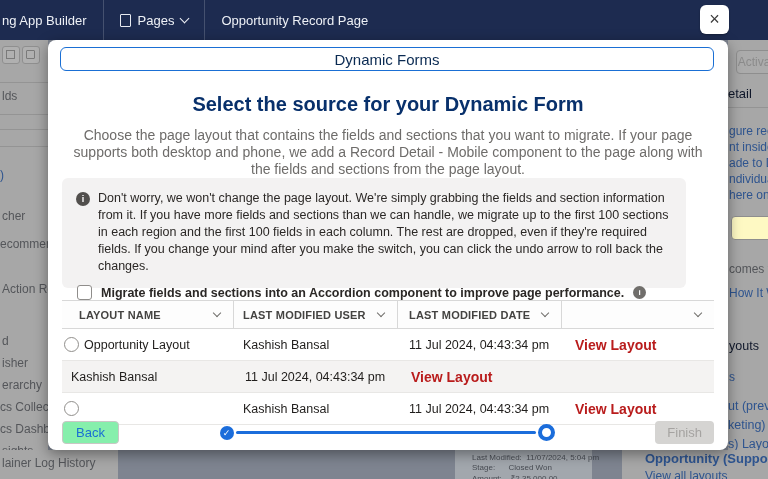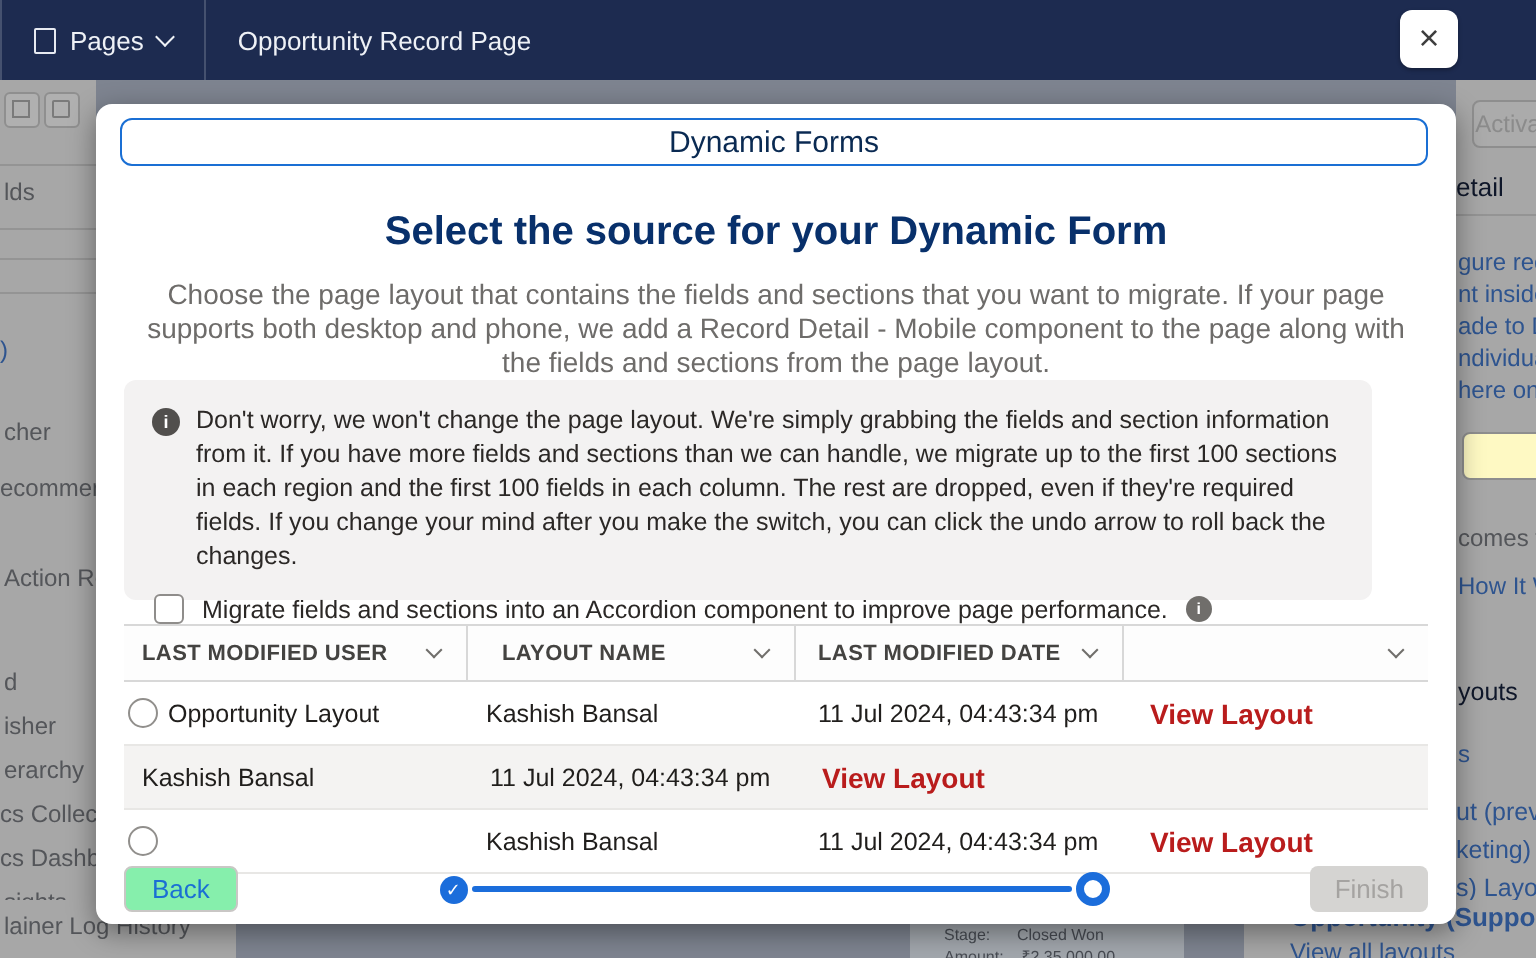--- a/index.html
+++ b/index.html
@@ -26,37 +26,37 @@
   .nav-item{display:flex;align-items:center;gap:7px;padding:0 16px;height:40px;}
   .page-glyph{width:9px;height:11px;border:1.5px solid #e7eaf1;border-radius:1px;}
   .chev{display:inline-block;width:6px;height:6px;border-right:1.6px solid currentColor;
         border-bottom:1.6px solid currentColor;transform:rotate(45deg);margin-top:-3px;}
   .close-btn{position:absolute;left:700px;top:5px;width:29px;height:29px;background:#fff;border:none;
              border-radius:6px;z-index:30;display:flex;align-items:center;justify-content:center;
              font-size:18px;color:#3e3e3e;cursor:pointer;box-shadow:0 1px 2px rgba(0,0,0,.3);
              font-family:"Liberation Sans",sans-serif;}
   
   .modal{position:absolute;left:48px;top:40px;width:680px;height:410px;background:#fff;z-index:20;
-         border-radius:8px;box-shadow:0 4px 14px rgba(0,0,0,.4);margin-top:12px;}
+         border-radius:8px;box-shadow:0 4px 14px rgba(0,0,0,.4);}
   .m-title{position:absolute;left:12px;top:7px;width:654px;height:24px;border:1.5px solid #1a6fd4;
            border-radius:6px;display:flex;align-items:center;justify-content:center;
            font-size:15px;color:#0a2a52;box-sizing:border-box;}
   .m-heading{position:absolute;left:0;right:0;top:53px;text-align:center;font-size:20px;
              font-weight:600;color:#08306b;}
   .m-desc{position:absolute;left:25px;width:630px;top:87px;text-align:center;font-size:14px;
           line-height:17px;color:#6e6c6a;}
   .note-box{position:absolute;left:14px;top:138px;width:624px;height:110px;background:#f3f2f2;
             border-radius:6px;padding:12px 14px;box-sizing:border-box;}
   .note-row{display:flex;gap:8px;}
   .i-icon{flex:0 0 auto;width:14px;height:14px;border-radius:50%;background:#514f4d;color:#fff;
           font-size:9px;font-weight:bold;display:flex;align-items:center;justify-content:center;margin-top:2px;}
   .note-text{font-size:12.5px;line-height:17px;color:#2b2826;}
   .cb-row{display:flex;align-items:center;gap:9px;margin-top:10px;margin-left:1px;}
   .cb-box{width:13px;height:13px;border:1px solid #8f8d8b;border-radius:3px;background:#fff;}
-  .cb-label{font-size:12.5px;color:#2b2826;}
+  .cb-label{font-size:12.5px;color:#2b2826;font-weight:bold;}
   .i-icon-sm{width:13px;height:13px;border-radius:50%;background:#706e6b;color:#fff;font-size:8px;
              font-weight:bold;display:flex;align-items:center;justify-content:center;}
   
   .tbl{position:absolute;left:14px;top:260px;width:652px;}
   .thead{display:grid;grid-template-columns:172px 164px 164px auto;height:27px;
          border-top:1px solid #d8d8d8;border-bottom:1px solid #d8d8d8;background:#fdfdfd;}
   .th{position:relative;display:flex;align-items:center;font-size:11px;font-weight:bold;
       color:#444341;border-right:1px solid #d8d8d8;letter-spacing:.2px;}
   .th:last-child{border-right:none;}
   .th .chev{position:absolute;right:13px;color:#706e6b;width:5px;height:5px;}
@@ -132,20 +132,23 @@
     <div class="card" style="left:455px;top:450px;width:137px;height:29px;"></div>
     <span class="card-row" style="left:472px;top:453px;"><b>Last Modified:</b>&nbsp;&nbsp;<b>11/07/2024, 5:04 pm</b></span>
     <span class="card-row" style="left:472px;top:463px;"><b>Stage:</b>&nbsp;&nbsp;&nbsp;&nbsp;&nbsp;&nbsp;<b>Closed Won</b></span>
     <span class="card-row" style="left:472px;top:472px;"><b>Amount:</b>&nbsp;&nbsp;&nbsp;&nbsp;<b>₹2,35,000.00</b></span>
     <div class="panel" style="left:622px;top:450px;width:146px;height:29px;"></div>
     <span class="bgtxt bgblue" style="left:645px;top:451px;font-size:13px;font-weight:bold;">Opportunity (Support) Lay</span>
     <span class="bgtxt bgblue" style="left:645px;top:469px;">View all layouts</span>
   </div>
 
   <div class="navbar">
+    <div class="nav-item" style="padding-left:2px;">
+      <span>ng App Builder</span>
+    </div>
     <div class="nav-sep"></div>
     <div class="nav-item">
       <span class="page-glyph"></span>
       <span>Pages</span>
       <span class="chev"></span>
     </div>
     <div class="nav-sep"></div>
     <div class="nav-item">
       <span>Opportunity Record Page</span>
     </div>
@@ -168,26 +171,26 @@
       </div>
       <div class="cb-row">
         <span class="cb-box"></span>
         <span class="cb-label">Migrate fields and sections into an Accordion component to improve page performance.</span>
         <span class="i-icon-sm">i</span>
       </div>
     </div>
 
     <div class="tbl">
       <div class="thead">
+        <div class="th pl17">
+          <span>LAYOUT NAME</span>
+          <span class="chev"></span>
+        </div>
         <div class="th pl9">
           <span>LAST MODIFIED USER</span>
-          <span class="chev"></span>
-        </div>
-        <div class="th pl17">
-          <span>LAYOUT NAME</span>
           <span class="chev"></span>
         </div>
         <div class="th pl11">
           <span>LAST MODIFIED DATE</span>
           <span class="chev"></span>
         </div>
         <div class="th">
           <span class="chev"></span>
         </div>
       </div>

